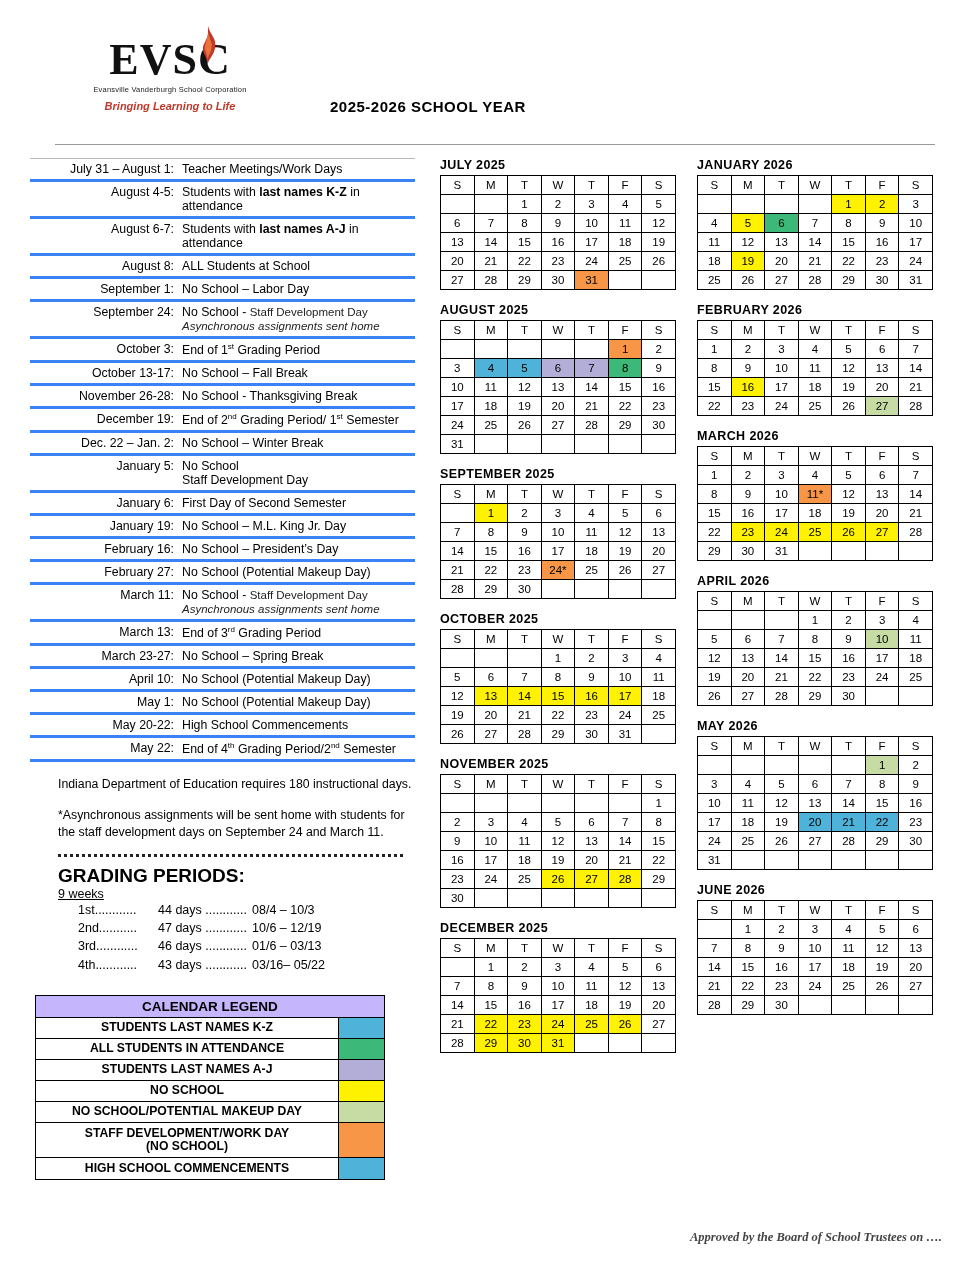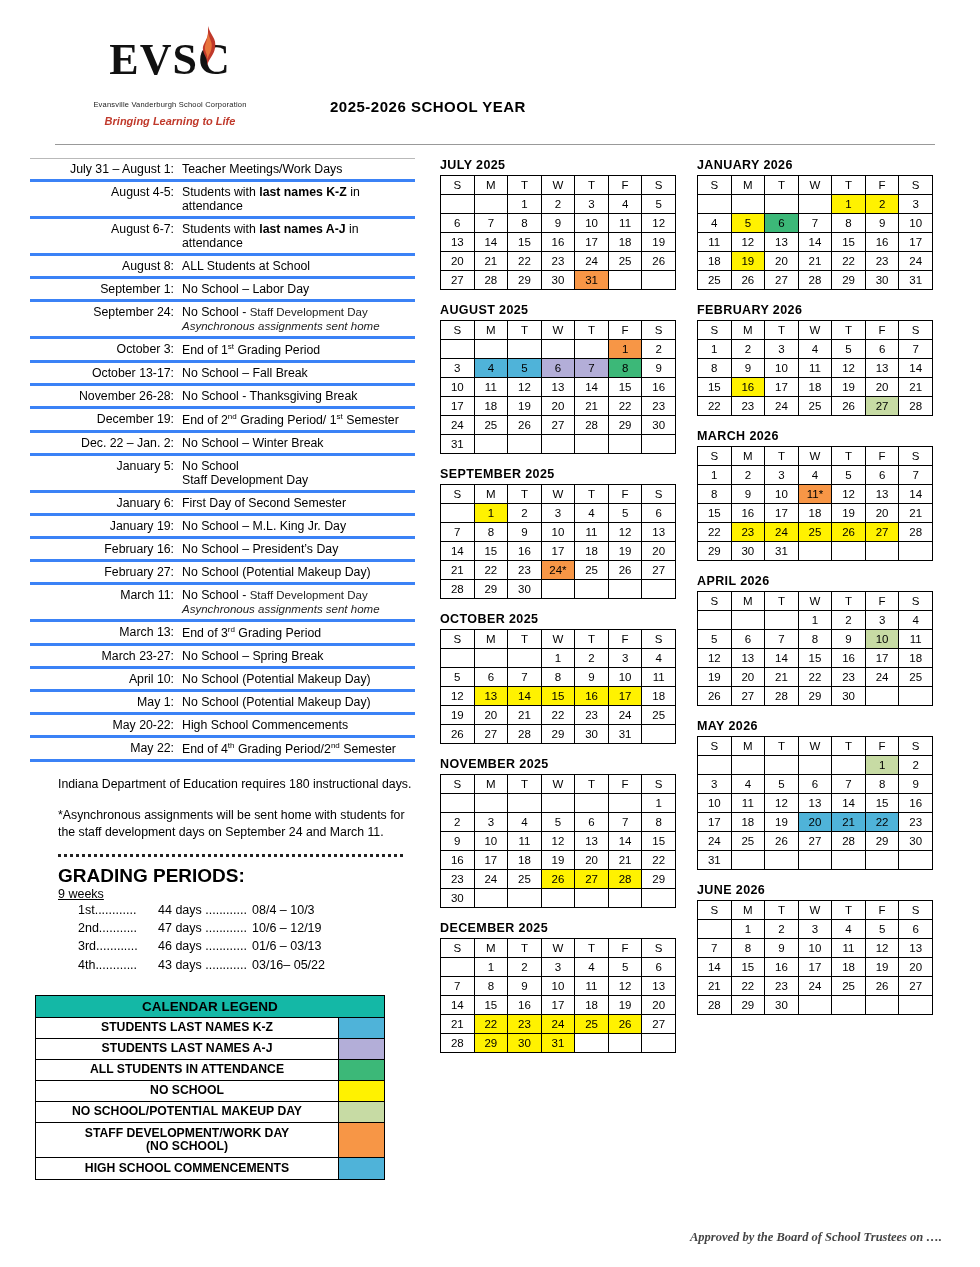--- a/index.html
+++ b/index.html
@@ -12,21 +12,21 @@
     color: #000;
     position: relative;
   }
   .page { position: relative; width: 980px; height: 1267px; padding: 0; }
 
   
   .header { position: relative; height: 120px; }
   .logo { position: absolute; left: 55px; top: 38px; width: 230px; text-align: center; }
   .logo-word { font-family: "Liberation Serif", serif; font-weight: bold; font-size: 44px; letter-spacing: 1px; color: #111; line-height: 1; position: relative; display: inline-block; }
   .flame { position: absolute; left: 86px; top: -12px; width: 26px; height: 40px; }
-  .logo-sub { font-size: 7.5px; color: #222; margin-top: 18px; letter-spacing: .2px;}
+  .logo-sub { font-size: 7.5px; color: #222; margin-top: 3px; letter-spacing: .2px;}
   .logo-tag { font-size: 11px; color: #c0392b; font-weight: bold; font-style: italic; margin-top: 6px; }
   .doc-title { position: absolute; left: 330px; top: 98px; font-size: 15px; font-weight: bold; letter-spacing: .5px; }
   .rule { position: absolute; left: 55px; right: 45px; top: 144px; border-top: 1px solid #999; }
 
   
   .left { position: absolute; left: 30px; top: 158px; width: 385px; }
   table.keydates { border-collapse: collapse; width: 100%; font-size: 12.3px; }
   table.keydates td { border-bottom: 3px solid #3b82f6; padding: 3px 4px; vertical-align: top; }
   table.keydates tr:first-child td { border-top: 1px solid #b9b9b9; }
   td.kd-date { width: 148px; text-align: right; white-space: nowrap; padding-right: 8px; }
@@ -41,21 +41,21 @@
   .dots { margin: 6px 0 8px 28px; border-top: 3px dotted #222; width: 345px; height: 0; }
 
   .gp-title { font-weight: bold; font-size: 19px; margin-left: 28px; }
   .gp-weeks { font-size: 12.5px; margin-left: 28px; text-decoration: underline; }
   .gp-list { margin-left: 48px; font-size: 12.5px; line-height: 1.45; }
   .gp-list .lbl { display: inline-block; width: 80px; }
   .gp-list .dys { display: inline-block; width: 94px; }
 
   
   .legend { position: absolute; left: 35px; top: 995px; width: 350px; border: 1px solid #000; }
-  .legend-head { background: #14b8a6; text-align: center; font-weight: bold; font-size: 13.5px; padding: 3px 0; border-bottom: 1px solid #000; }
+  .legend-head { background: #c4b5fd; text-align: center; font-weight: bold; font-size: 13.5px; padding: 3px 0; border-bottom: 1px solid #000; }
   .legend-row { display: flex; border-bottom: 1px solid #000; height: 21px; }
   .legend-row:last-child { border-bottom: none; }
   .legend-row.tall { height: 35px; }
   .legend-label { flex: 1; text-align: center; font-weight: bold; font-size: 12.2px; display: flex; align-items: center; justify-content: center; line-height: 1.1; }
   .legend-swatch { width: 46px; border-left: 1px solid #000; }
 
   
   .cal-col { position: absolute; top: 158px; }
   .cal-col.c1 { left: 428px; }
   .cal-col.c2 { left: 685px; }
@@ -219,26 +219,26 @@
   </div>
 
   <div class="legend">
     <div class="legend-head">CALENDAR LEGEND</div>
     <div id="legend-rows">
         <div class="legend-row">
           <div class="legend-label">STUDENTS LAST NAMES K-Z</div>
           <div class="legend-swatch" style="background: rgb(79, 179, 217);"></div>
         </div>
         <div class="legend-row">
+          <div class="legend-label">ALL STUDENTS IN ATTENDANCE</div>
+          <div class="legend-swatch" style="background: rgb(60, 184, 120);"></div>
+        </div>
+        <div class="legend-row">
           <div class="legend-label">STUDENTS LAST NAMES A-J</div>
           <div class="legend-swatch" style="background: rgb(179, 174, 216);"></div>
-        </div>
-        <div class="legend-row">
-          <div class="legend-label">ALL STUDENTS IN ATTENDANCE</div>
-          <div class="legend-swatch" style="background: rgb(60, 184, 120);"></div>
         </div>
         <div class="legend-row">
           <div class="legend-label">NO SCHOOL</div>
           <div class="legend-swatch" style="background: rgb(255, 242, 0);"></div>
         </div>
         <div class="legend-row">
           <div class="legend-label">NO SCHOOL/POTENTIAL MAKEUP DAY</div>
           <div class="legend-swatch" style="background: rgb(199, 219, 164);"></div>
         </div>
         <div class="legend-row tall">

